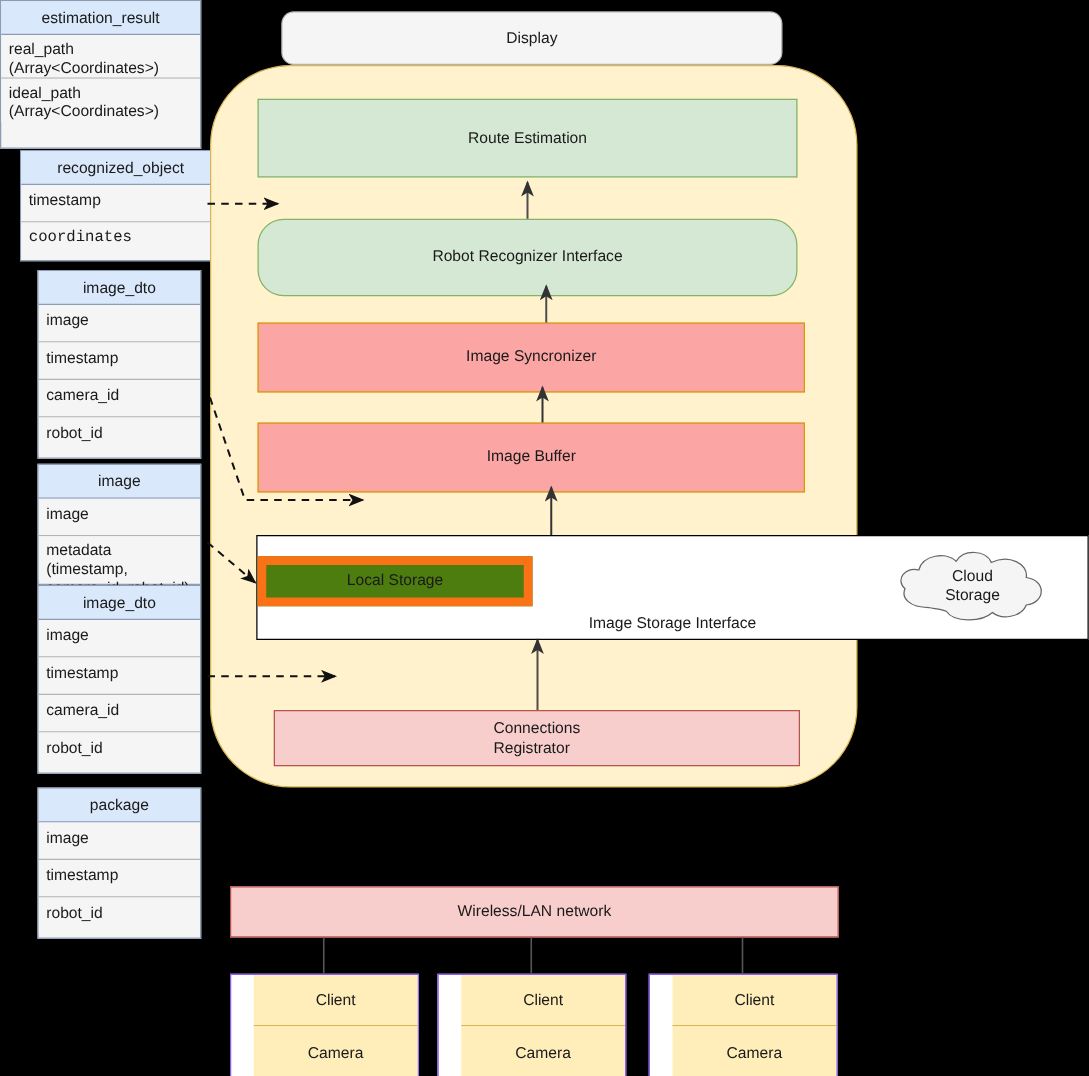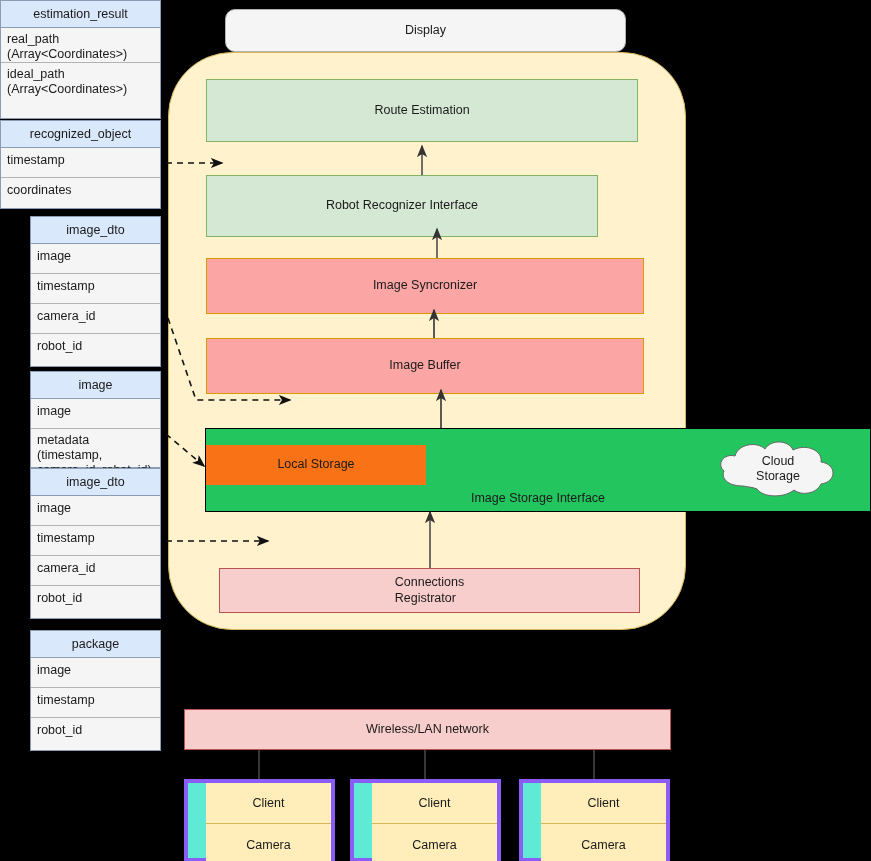--- a/index.html
+++ b/index.html
@@ -67,32 +67,32 @@
     display: flex;
     align-items: center;
     justify-content: center;
     font-size: 12.5px;
     line-height: 1.25;
     white-space: pre-line;
   }
   .node.green  { background: #d5e8d4; border: 1px solid #82b366; }
   .node.orange { background: #fca5a5; border: 1px solid #d79b00; }
   .node.pink   { background: #f8cecc; border: 1px solid #b85450; }
-  .node.gray   { background: #f97316; border: 1px solid #f97316; }
+  .node.gray   { background: #4d7c0f; border: 7px solid #f97316; }
   .node.display {
     background: #f5f5f5;
     border: 1px solid #b3b3b3;
     border-radius: 10px;
   }
 
   
   .storage-band {
     position: absolute;
     box-sizing: border-box;
-    background: #22c55e;
+    background: #ffffff;
     border: 1px solid #000000;
   }
   .storage-band .band-label {
     position: absolute;
     left: 0; right: 0;
     bottom: 6px;
     text-align: center;
     font-size: 12.5px;
   }
 
@@ -111,22 +111,22 @@
     font-size: 12.5px;
     line-height: 1.2;
     white-space: pre-line;
     z-index: 2;
   }
 
   
   .client-stack {
     position: absolute;
     box-sizing: border-box;
-    border: 4px solid #8b5cf6;
-    background: #5eead4;
+    border: 1px solid #8b5cf6;
+    background: #ffffff;
     padding-left: 18px;
   }
   .client-stack .cs-cell {
     box-sizing: border-box;
     height: 41px;
     display: flex;
     align-items: center;
     justify-content: center;
     font-size: 12.5px;
     background: #ffeeba;
@@ -148,24 +148,24 @@
 <div class="canvas">
 
   <div class="entity" style="left:0px; top:0px; width:161px; height:119px;">
     <div class="ent-title">estimation_result</div>
     <div class="ent-row two-line" style="height:35px;">real_path
 (Array&lt;Coordinates&gt;)</div>
     <div class="ent-row two-line" style="height:35px;">ideal_path
 (Array&lt;Coordinates&gt;)</div>
   </div>
 
-  <div class="entity" style="left:0px; top:120px; width:161px; height:89px;">
+  <div class="entity" style="left:16px; top:120px; width:161px; height:89px;">
     <div class="ent-title">recognized_object</div>
     <div class="ent-row" style="height:30px;">timestamp</div>
-    <div class="ent-row" style="height:30px;">coordinates</div>
+    <div class="ent-row" style="height:30px;font-family:Liberation Mono, monospace;">coordinates</div>
   </div>
 
   <div class="entity" style="left:30px; top:216px; width:131px; height:151px;">
     <div class="ent-title">image_dto</div>
     <div class="ent-row" style="height:30px;">image</div>
     <div class="ent-row" style="height:30px;">timestamp</div>
     <div class="ent-row" style="height:30px;">camera_id</div>
     <div class="ent-row" style="height:30px;">robot_id</div>
   </div>
 
@@ -213,21 +213,21 @@
                C 104 56 88 58 81 52
                C 72 60 50 60 44 51
                C 40 49 34 49 30 48 Z" fill="#f5f5f5" stroke="#666666" stroke-width="1"></path>
     </svg>
     <div class="cloud-text">Cloud
 Storage</div>
   </div>
 
   <div class="node green" style="left:206px; top:79px; width:432px; height:63px;">Route Estimation</div>
 
-  <div class="node green" style="left:206px; top:175px; width:392px; height:62px;">Robot Recognizer Interface</div>
+  <div class="node green" style="left:206px; top:175px; width:432px; height:62px;border-radius:21px;">Robot Recognizer Interface</div>
 
   <div class="node orange" style="left:206px; top:258px; width:438px; height:56px;">Image Syncronizer</div>
 
   <div class="node orange" style="left:206px; top:338px; width:438px; height:56px;">Image Buffer</div>
 
   <div class="node pink" style="left:219px; top:568px; width:421px; height:45px;">Connections
 Registrator</div>
 
   <div class="node pink" style="left:184px; top:709px; width:487px; height:41px;">Wireless/LAN network</div>
 

